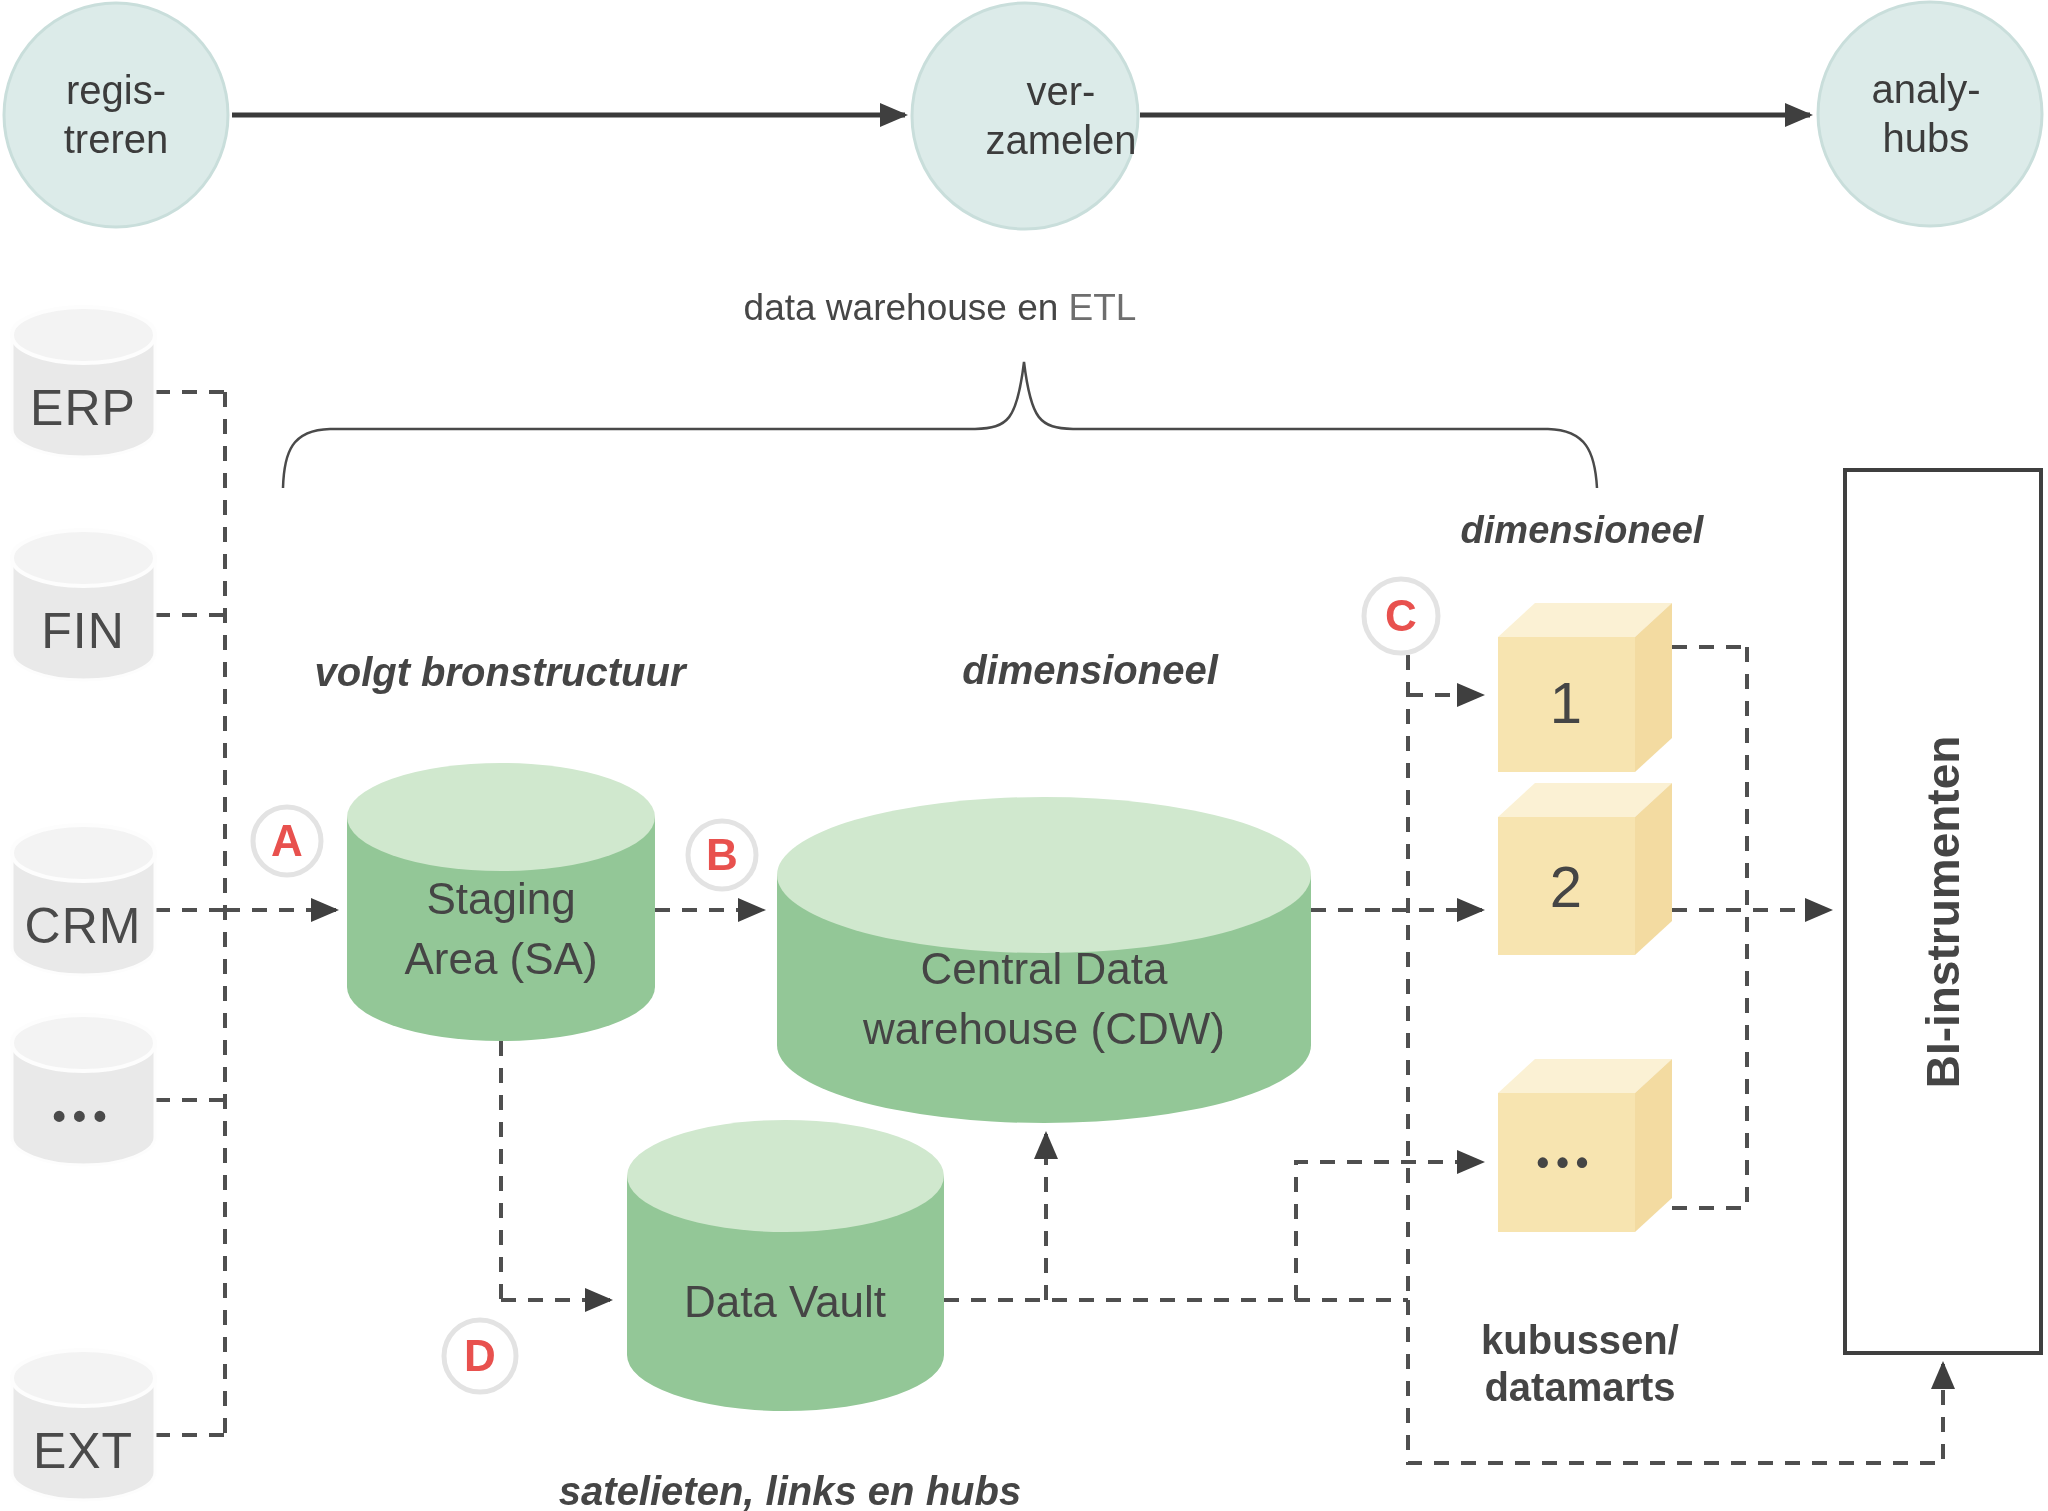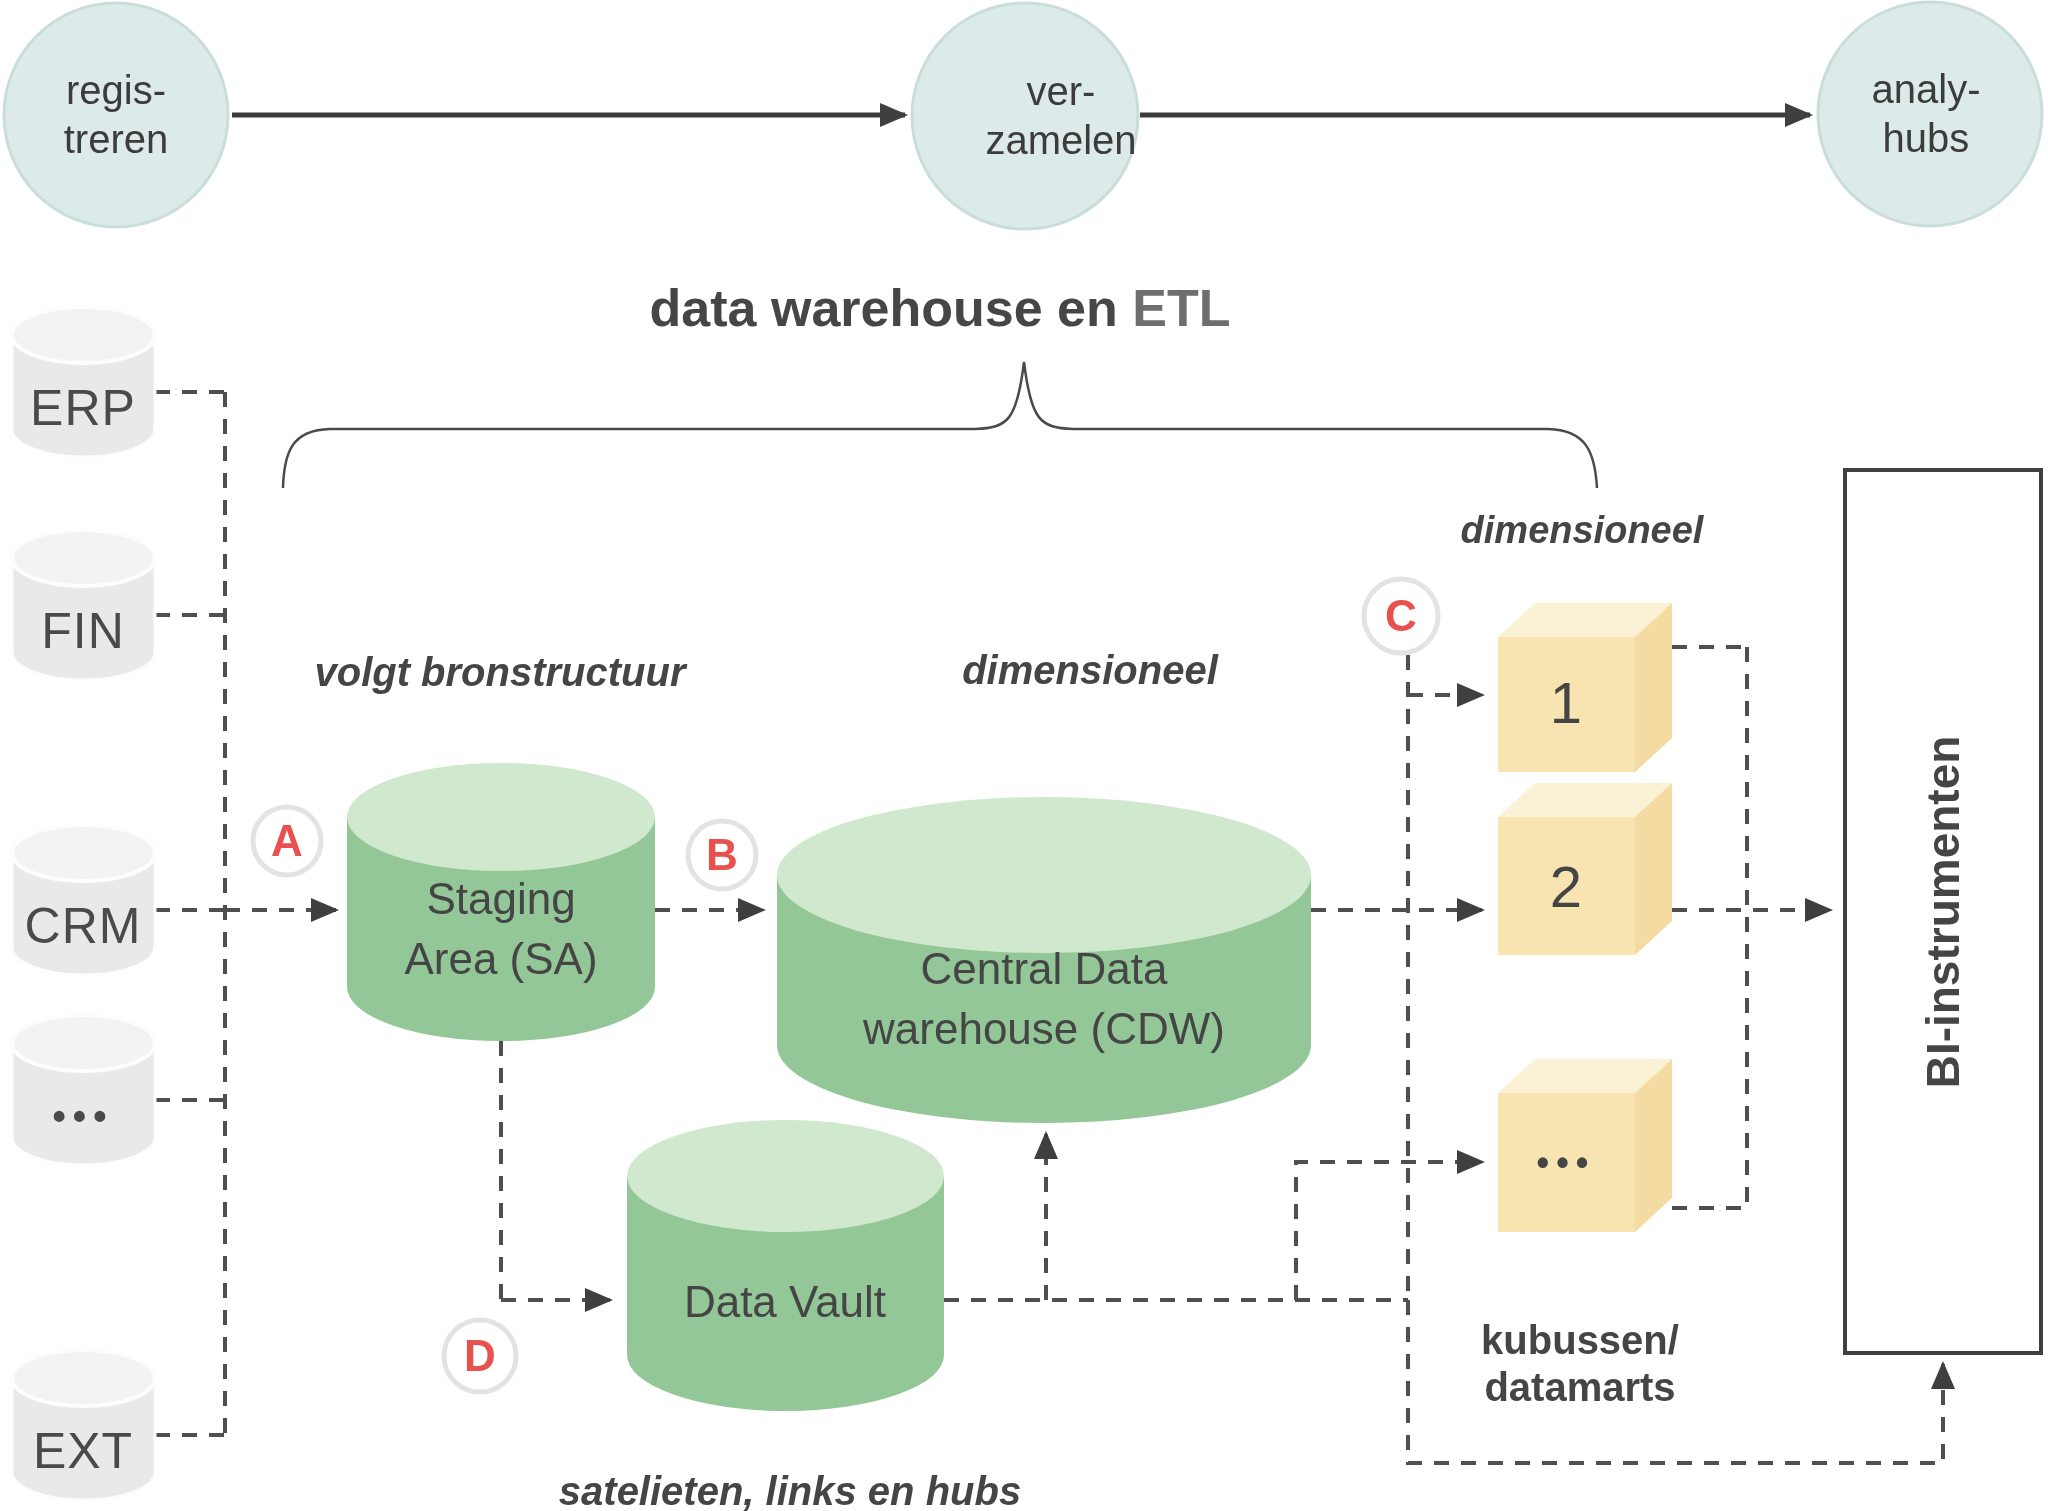--- a/index.html
+++ b/index.html
@@ -13,21 +13,21 @@
   }
   .stage svg{position:absolute;left:0;top:0;}
   .lbl{
     position:absolute;
     transform:translate(-50%,-50%);
     text-align:center;
     color:#454545;
     white-space:nowrap;
   }
   .step-lbl{font-size:40px;font-weight:500;line-height:49px;color:#3c3c3c;}
-  .title-lbl{font-size:52px;font-weight:700;color:#464646;}
+  .title-lbl{font-size:37px;font-weight:400;color:#464646;}
   .title-accent{color:#6e6e6e;}
   .ann{font-size:40px;font-weight:700;font-style:italic;color:#454545;}
   .ann-sm{font-size:38px;}
   .src-lbl{font-size:50px;font-weight:400;color:#4a4a4a;letter-spacing:1px;}
   .dots-lbl{font-size:38px;font-weight:700;letter-spacing:7px;color:#4a4a4a;}
   .green-lbl{font-size:44px;font-weight:400;color:#454545;line-height:60px;}
   .cube-lbl{font-size:58px;font-weight:500;color:#454545;}
   .cube-dots{font-size:36px;font-weight:700;letter-spacing:7px;color:#454545;}
   .caption-lbl{font-size:40px;font-weight:700;line-height:47px;color:#454545;margin-top:35px;}
   .marker-lbl{font-size:44px;font-weight:700;color:#e8514e;}

